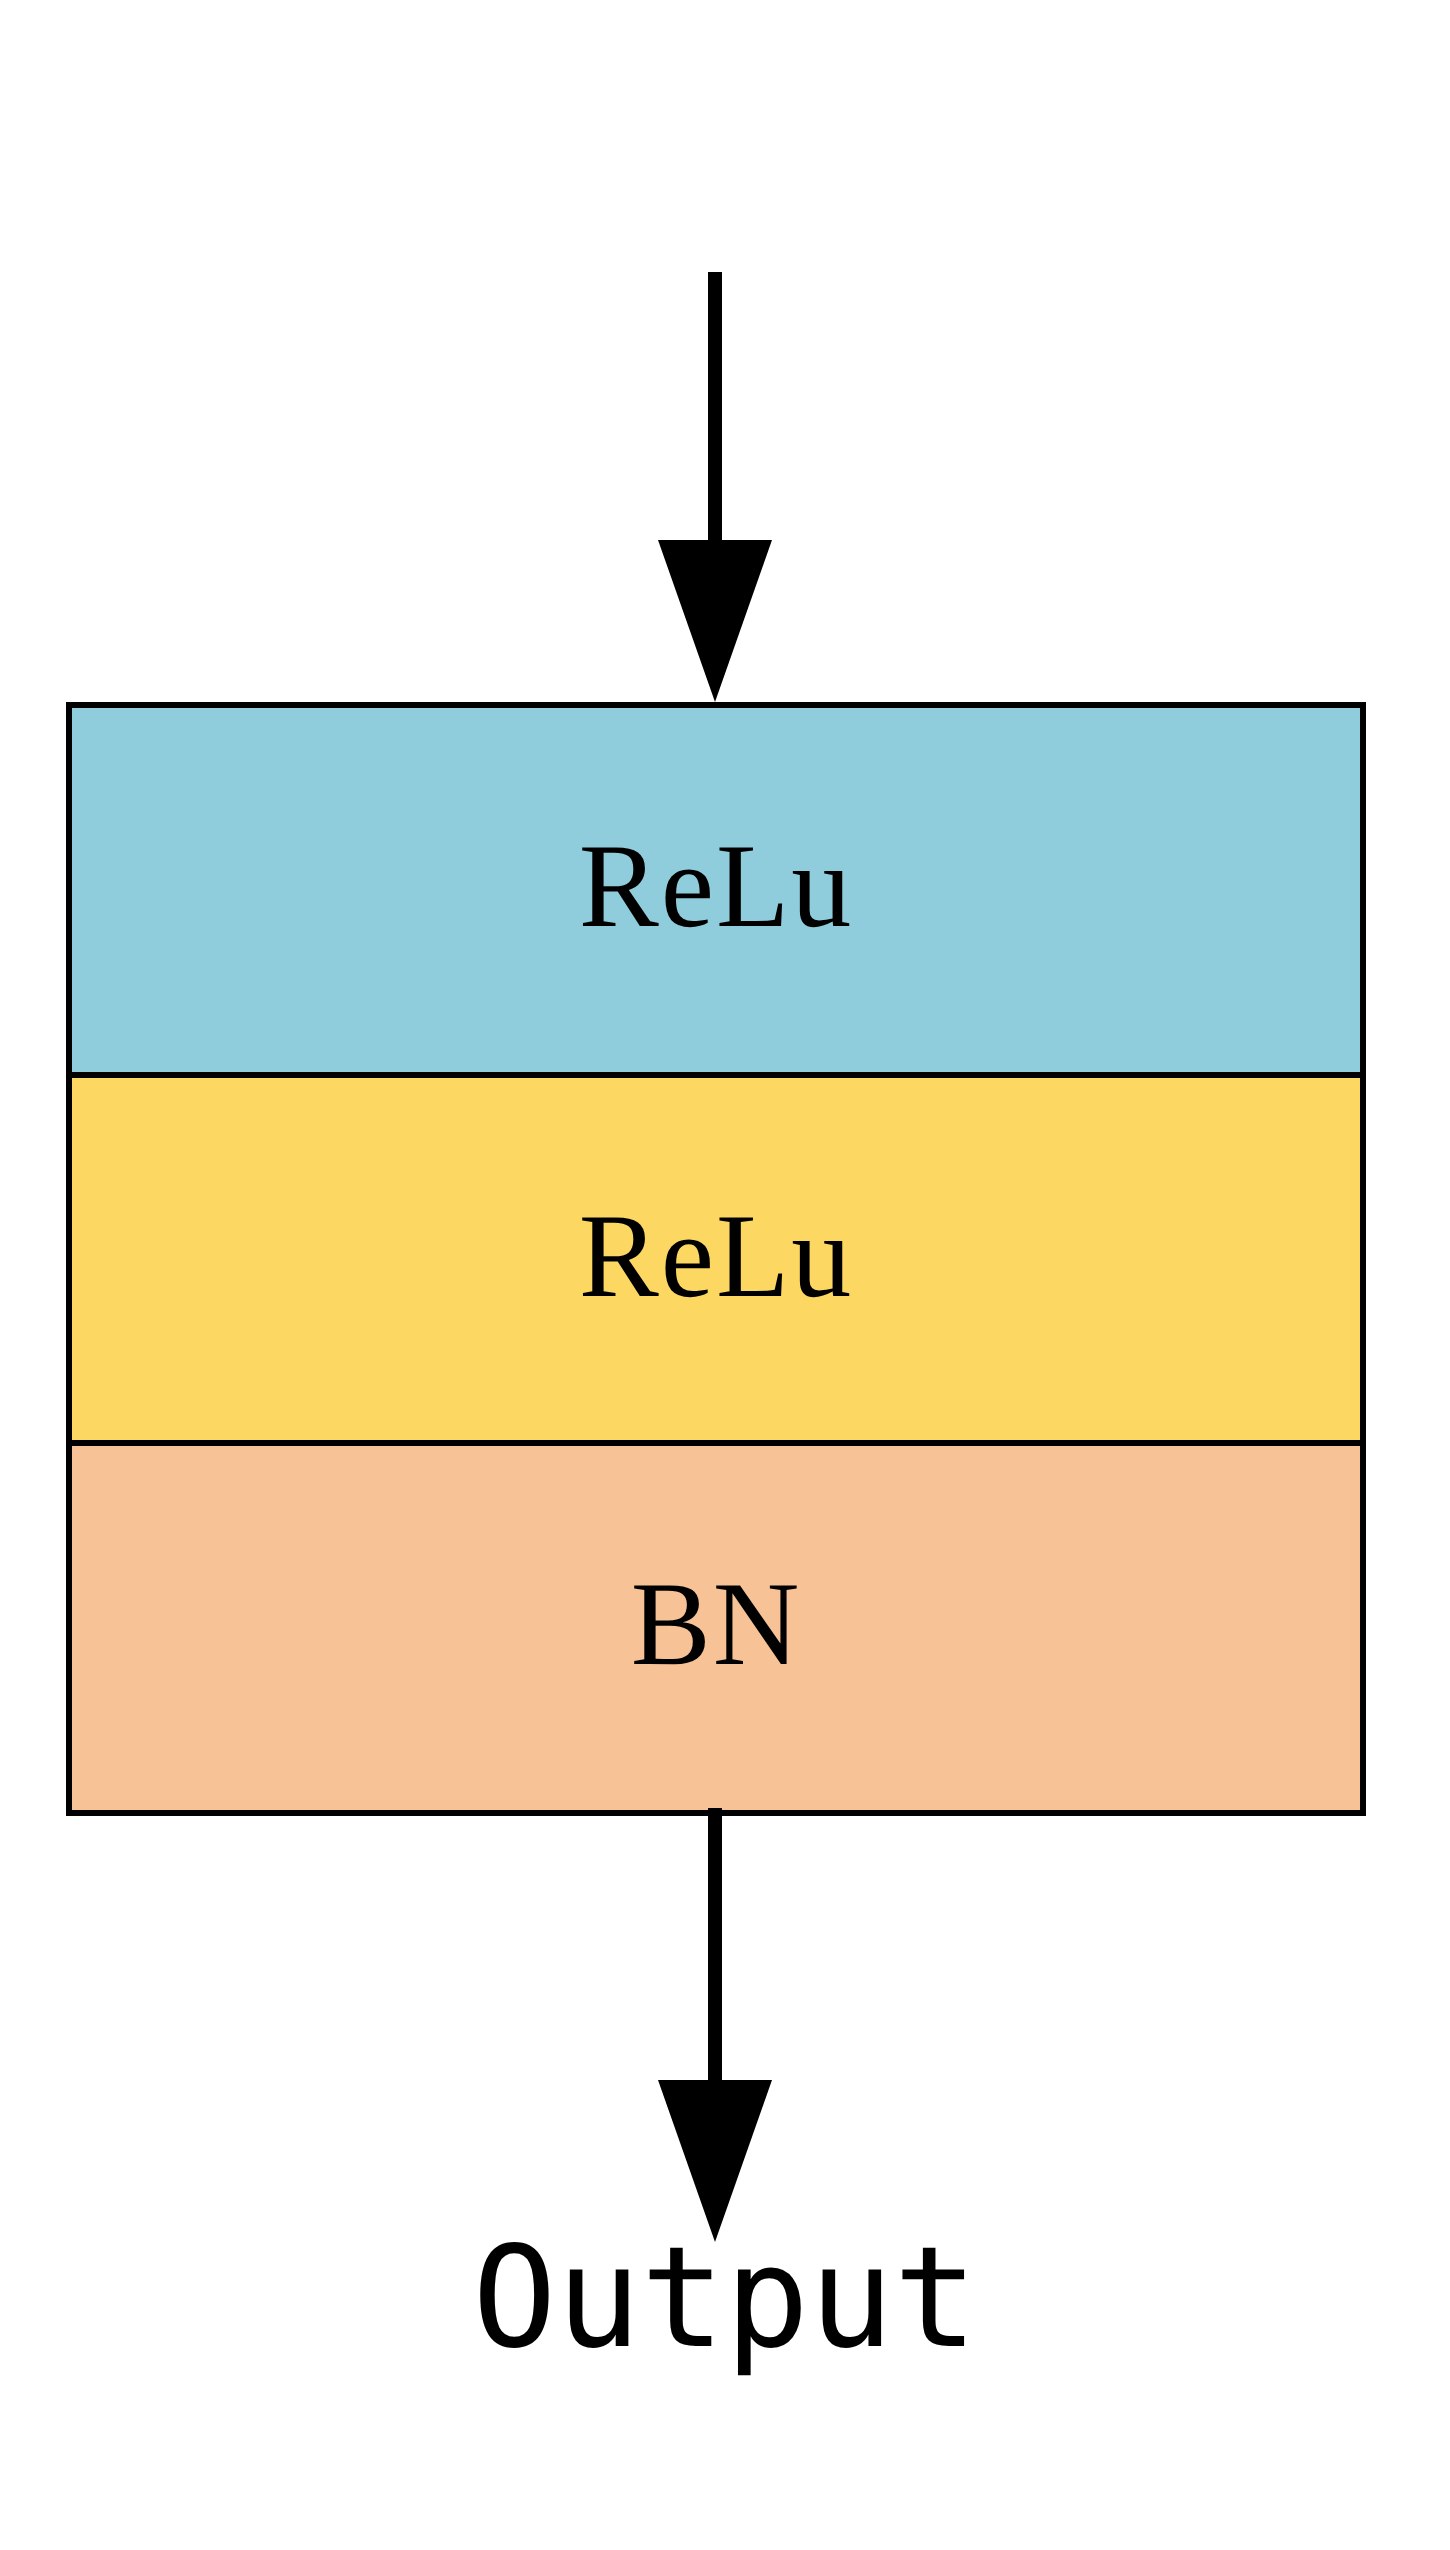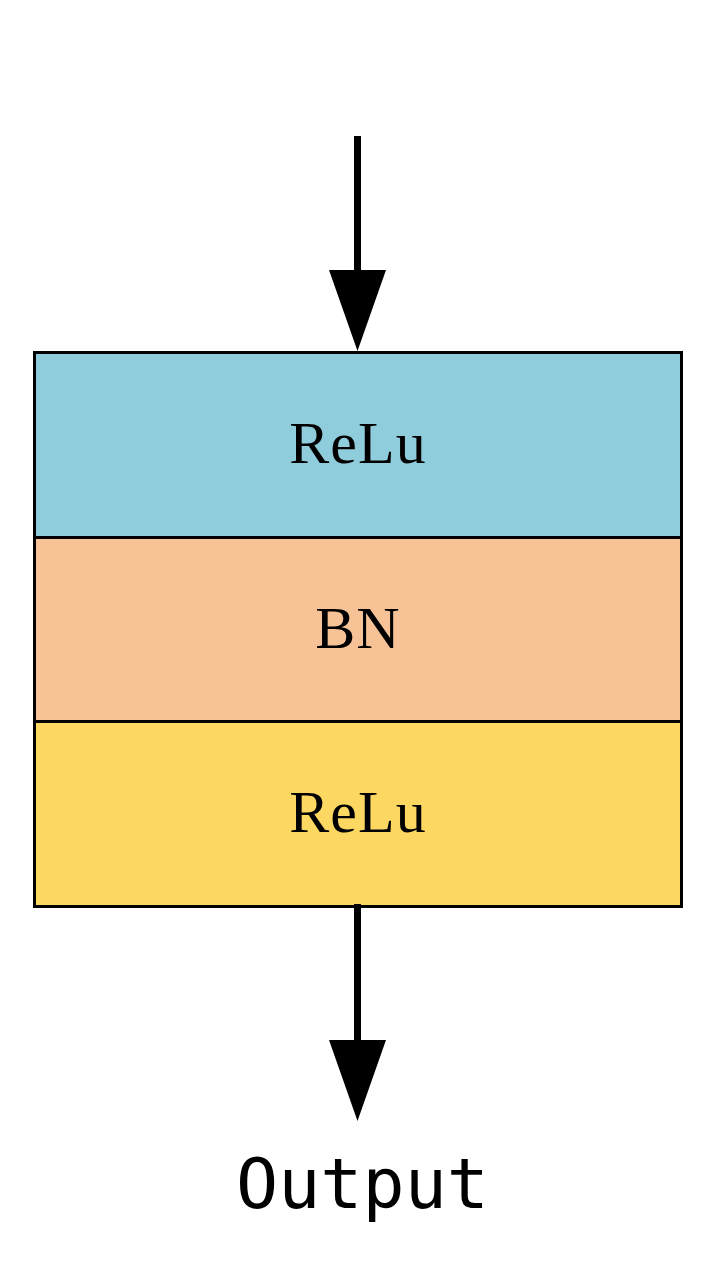--- a/index.html
+++ b/index.html
@@ -29,21 +29,21 @@
     line-height: 1;
     white-space: pre;
   }
   #input-label {
     top: 22px;
     font-family: "Liberation Serif", serif;
     font-size: 82px;
     letter-spacing: 1px;
   }
   #output-label {
-    top: 1149px;
+    top: 1114px;
     font-family: "DejaVu Sans Mono", monospace;
     font-size: 70px;
     letter-spacing: 0px;
   }
 
   
   .arrow {
     position: absolute;
     left: 0;
     width: 725px;
@@ -95,26 +95,26 @@
     <line x1="357.5" y1="6" x2="357.5" y2="145" stroke="#000000" stroke-width="7"></line>
     <polygon points="329,140 386,140 357.5,221" fill="#000000"></polygon>
   </svg>
 
   <div id="layer-stack">
 
     <div class="layer-box" style="background:#8FCDDC">
       <span class="layer-label">ReLu</span>
     </div>
 
+    <div class="layer-box" style="background:#FCD762">
+      <span class="layer-label">ReLu</span>
+    </div>
+
     <div class="layer-box" style="background:#F7C295">
       <span class="layer-label">BN</span>
-    </div>
-
-    <div class="layer-box" style="background:#FCD762">
-      <span class="layer-label">ReLu</span>
     </div>
 
   </div>
 
   <svg class="arrow" id="arrow-bottom" viewBox="0 0 725 230">
     <line x1="357.5" y1="4" x2="357.5" y2="145" stroke="#000000" stroke-width="7"></line>
     <polygon points="329,140 386,140 357.5,221" fill="#000000"></polygon>
   </svg>
 
   <div class="io-label" id="output-label">Output</div>

